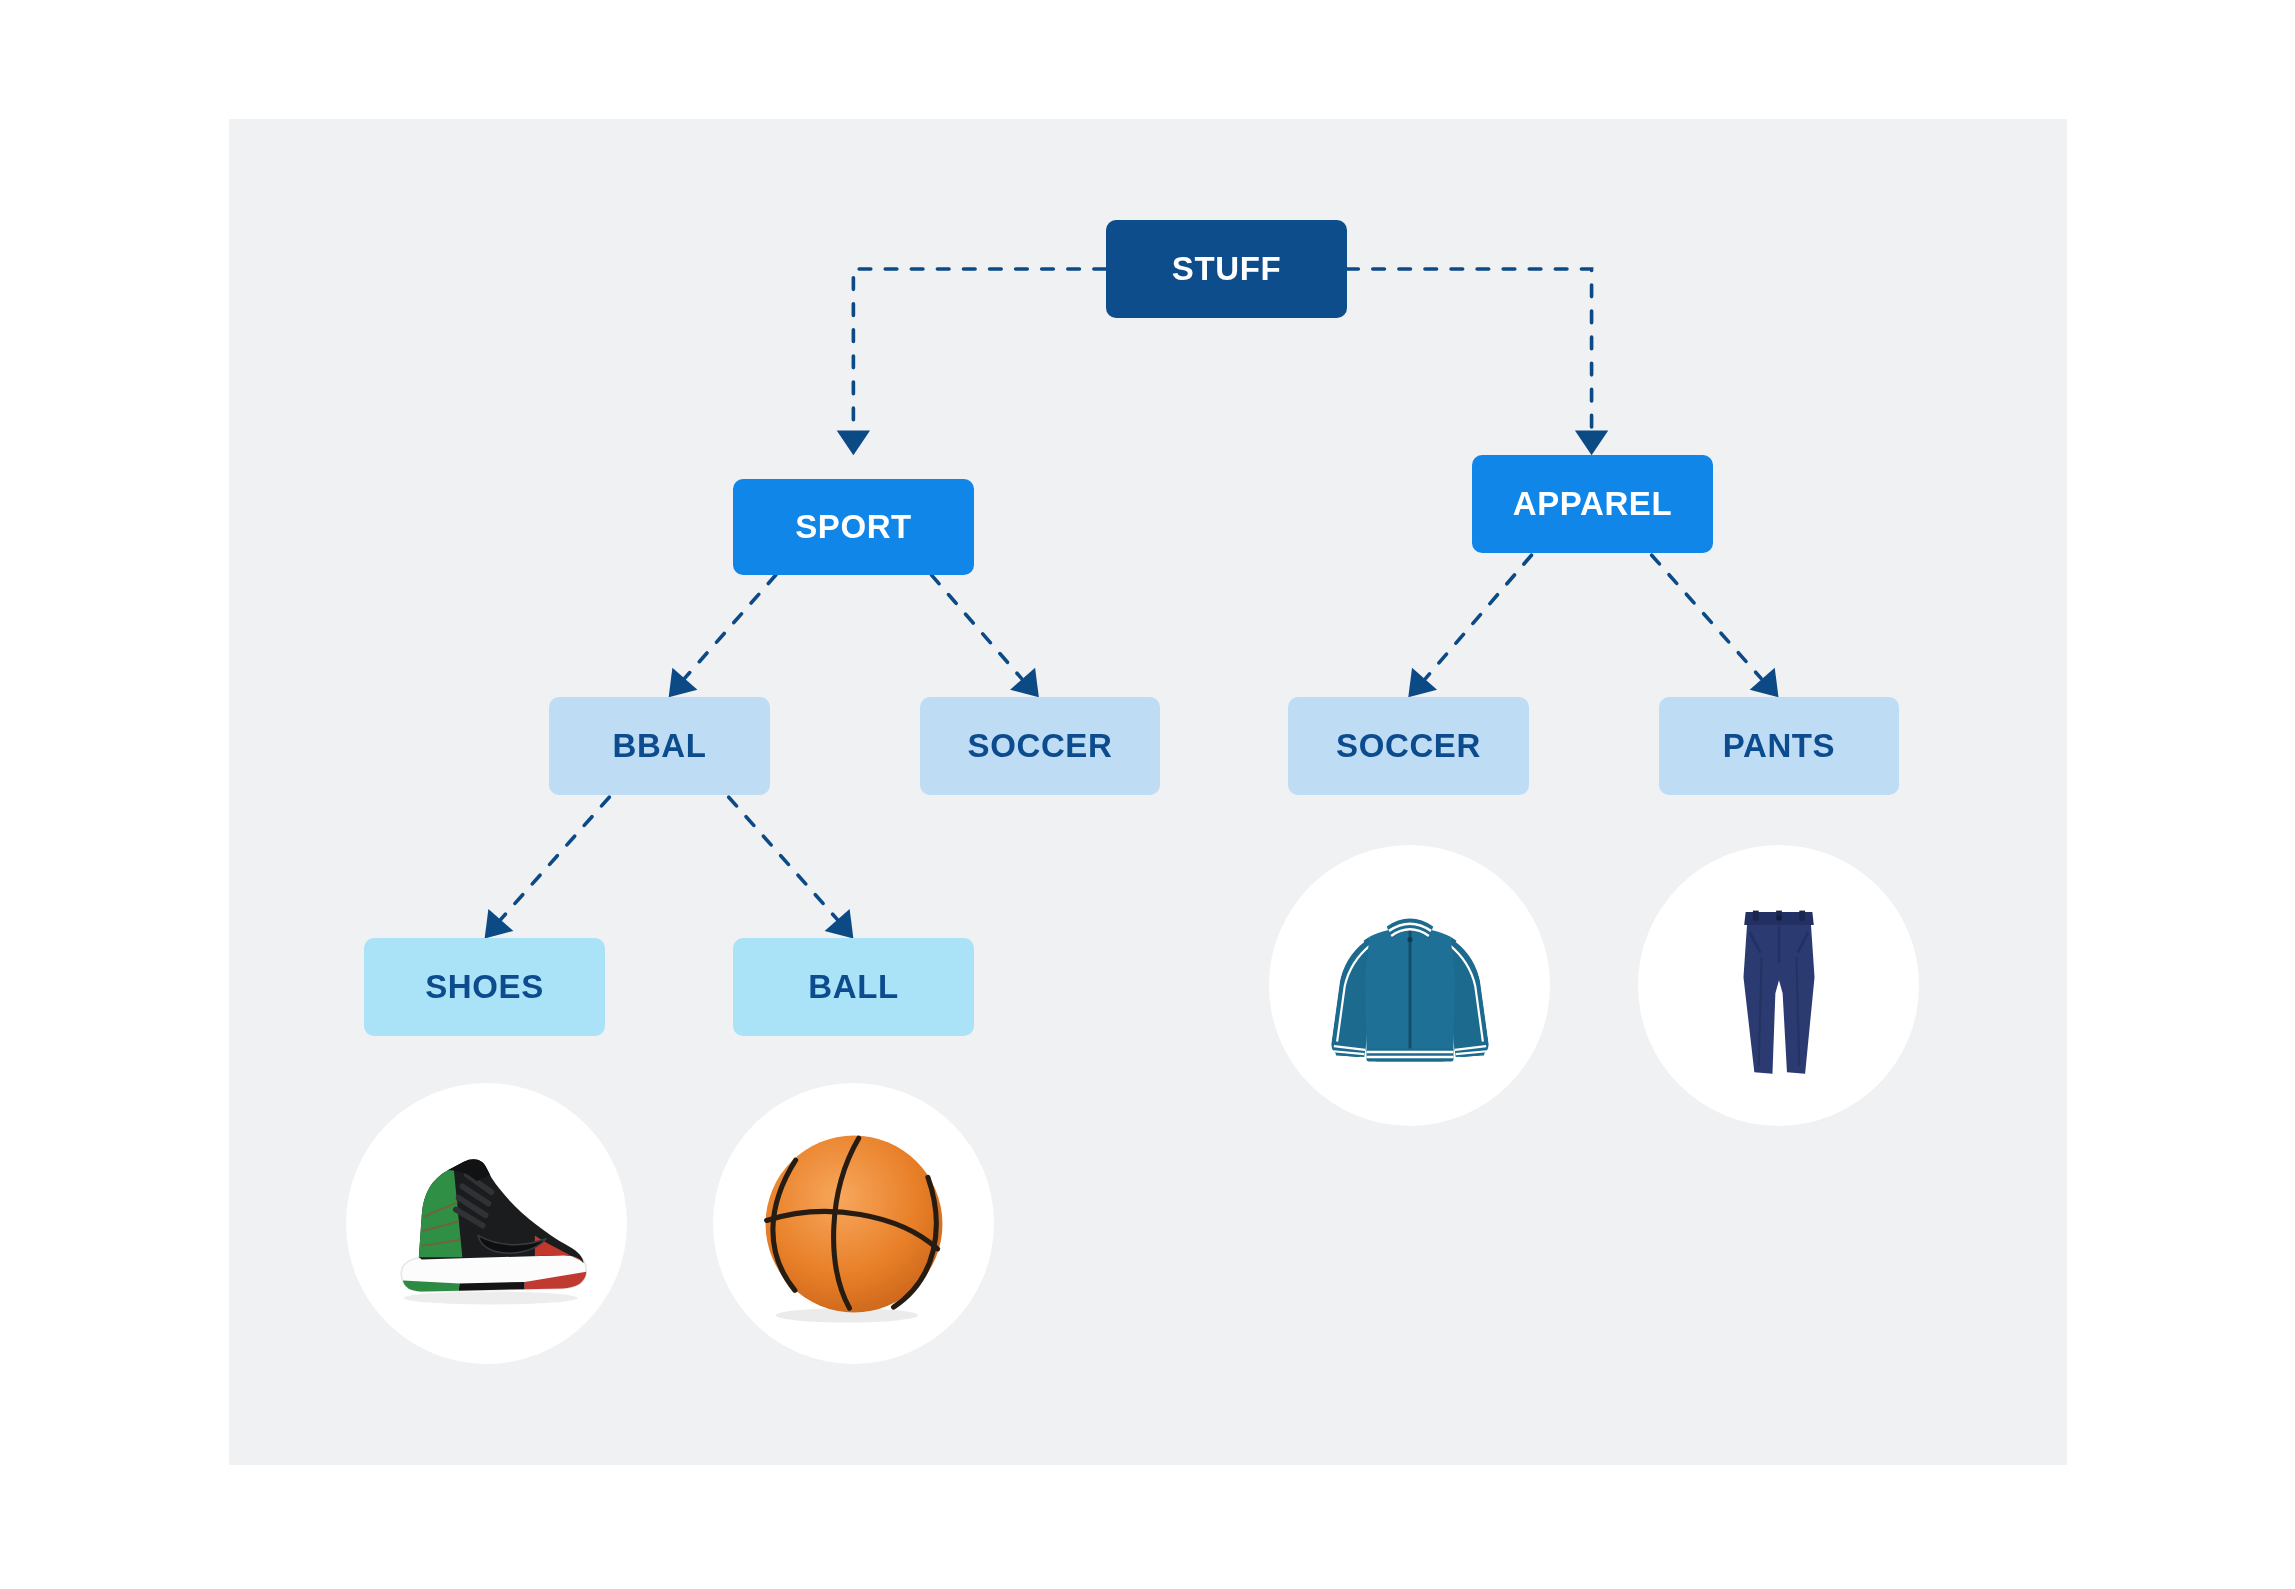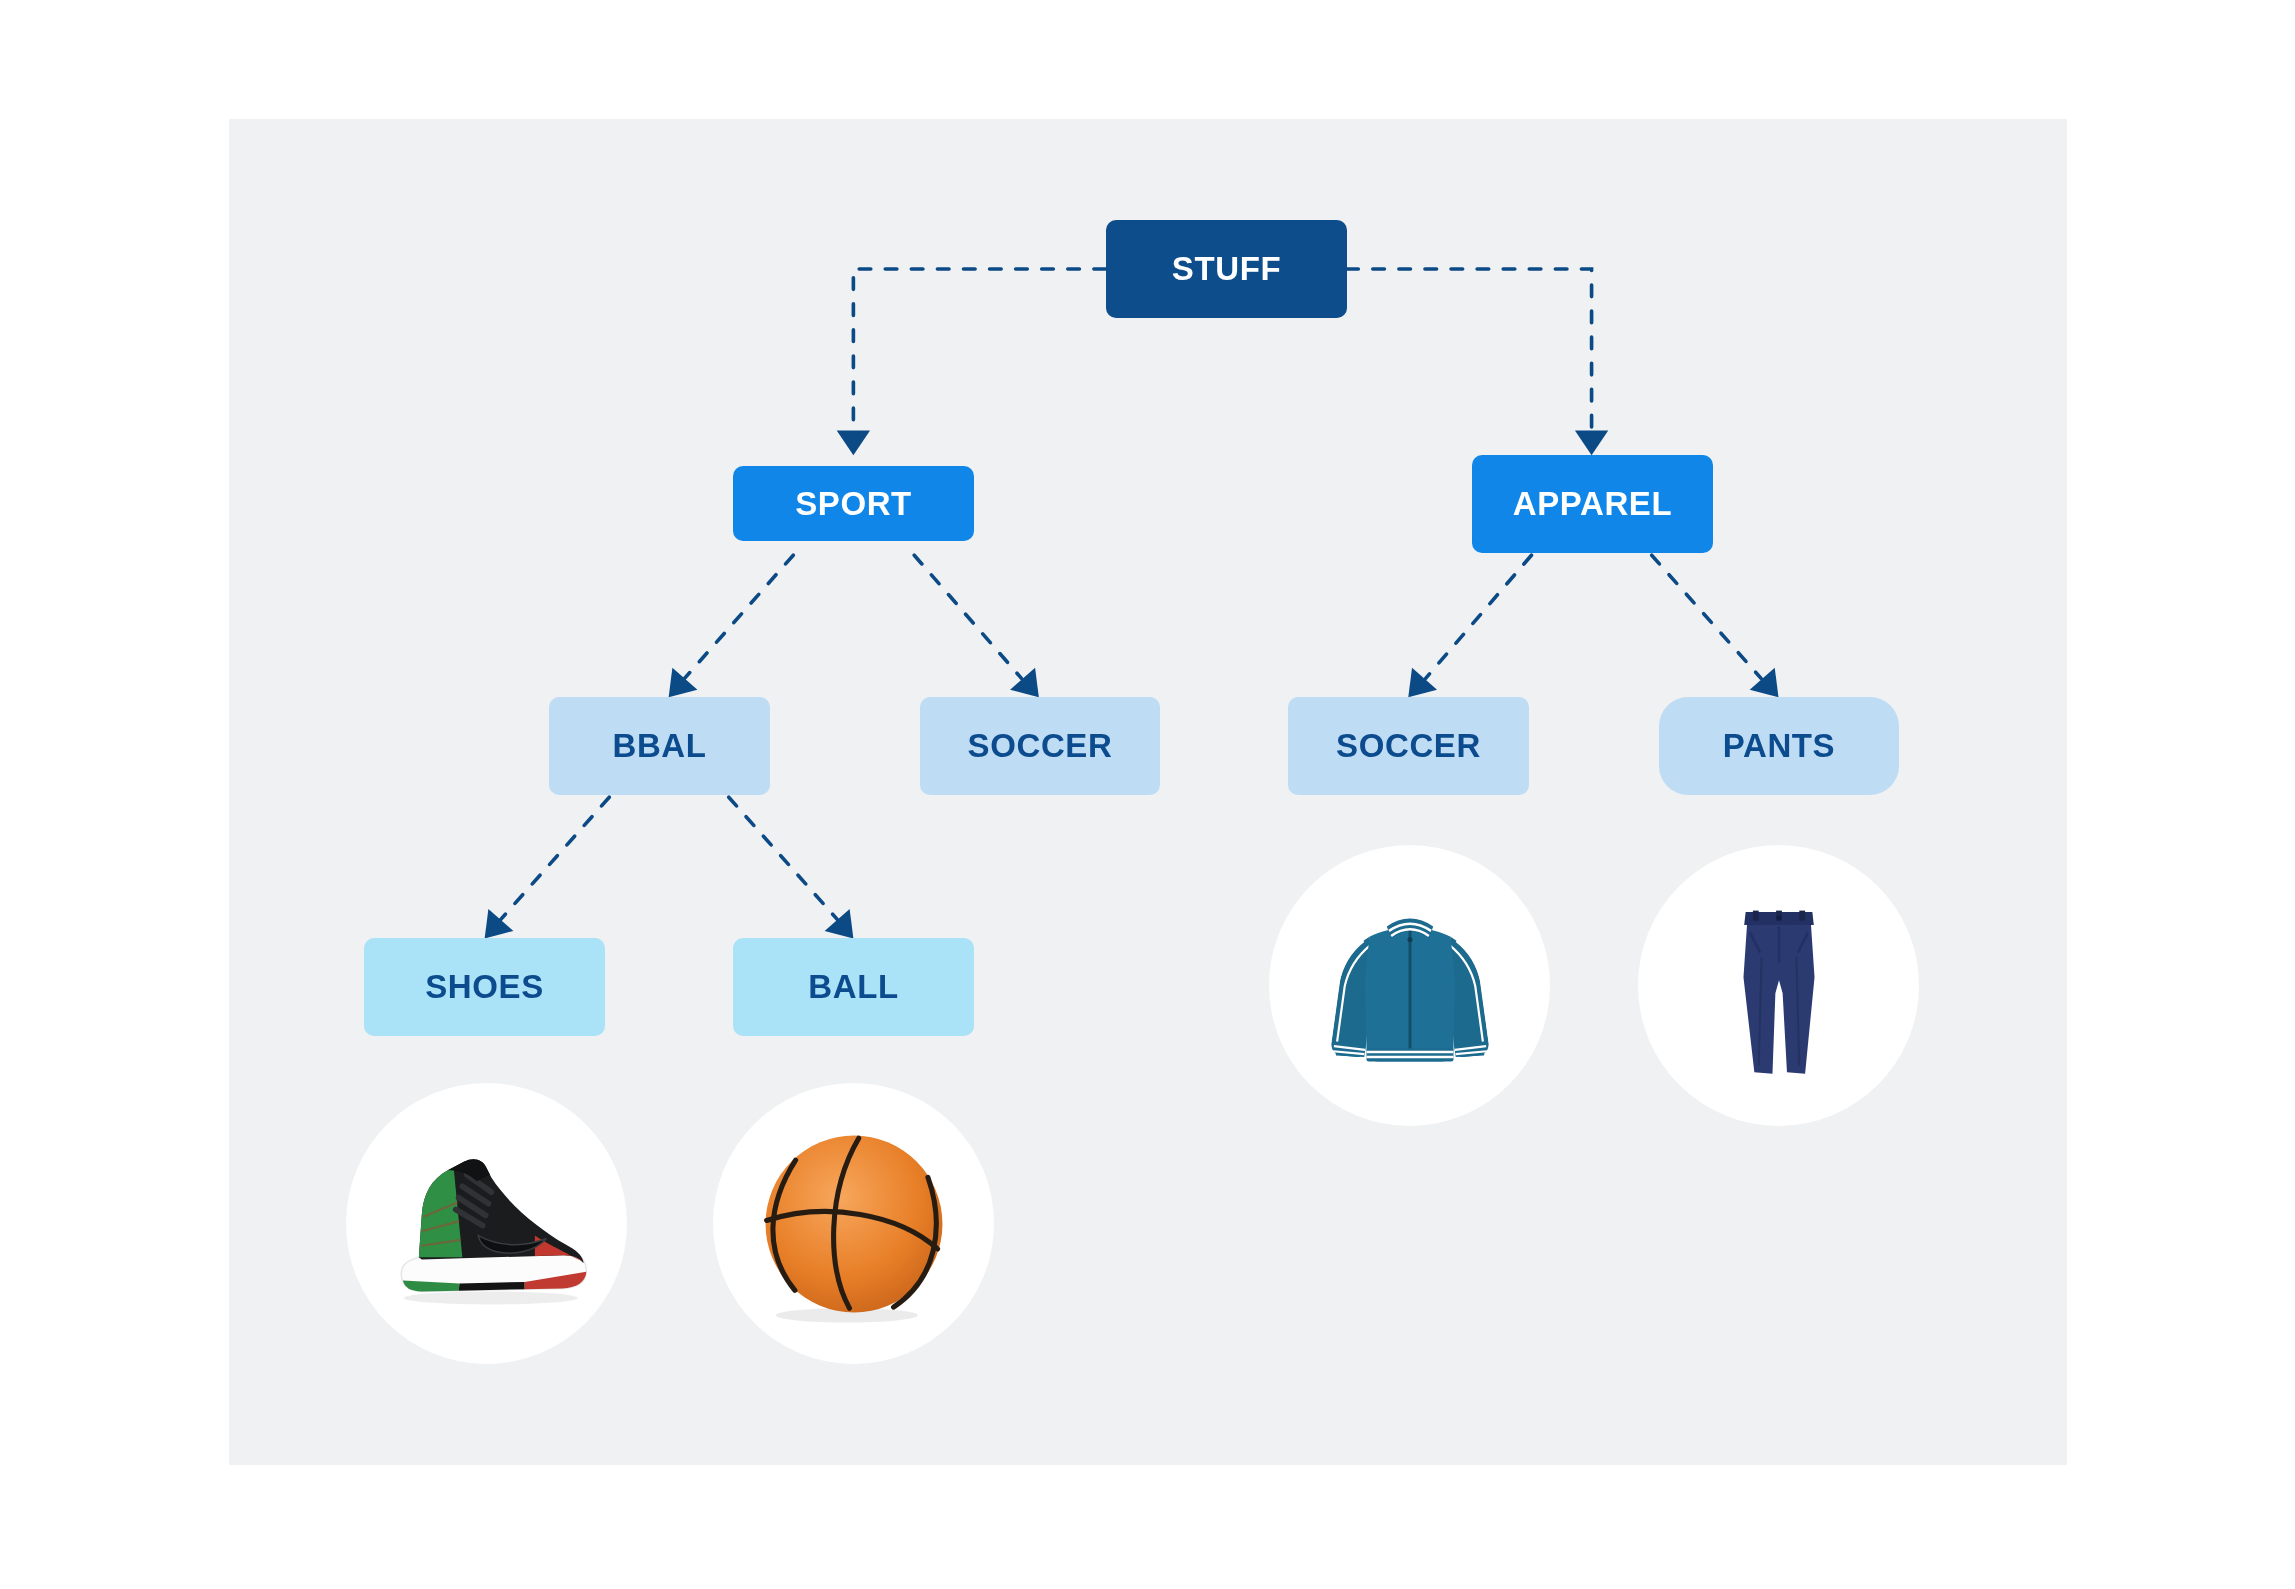--- a/index.html
+++ b/index.html
@@ -47,36 +47,36 @@
     <polygon class="arrow" points="0,0 -34,-23 -34,23" transform="translate(1434,962) rotate(48.7)"></polygon>
     <polygon class="arrow" points="0,0 -34,-23 -34,23" transform="translate(1944,962) rotate(131.3)"></polygon>
     <polygon class="arrow" points="0,0 -34,-23 -34,23" transform="translate(2455,962) rotate(48.7)"></polygon>
     <polygon class="arrow" points="0,0 -34,-23 -34,23" transform="translate(669,1295) rotate(131.3)"></polygon>
     <polygon class="arrow" points="0,0 -34,-23 -34,23" transform="translate(1178,1295) rotate(48.7)"></polygon>
   </svg>
 
   <div class="node root" style="left:1106px;top:220px;width:241px;height:98px;">
       <span>STUFF</span>
     </div>
-  <div class="node branch" style="left:733px;top:466px;width:241px;height:75px;">
+  <div class="node branch" style="left:733px;top:479px;width:241px;height:96px;">
       <span>SPORT</span>
     </div>
   <div class="node branch" style="left:1472px;top:455px;width:241px;height:98px;">
       <span>APPAREL</span>
     </div>
   <div class="node leaf" style="left:549px;top:697px;width:221px;height:98px;">
       <span>BBAL</span>
     </div>
   <div class="node leaf" style="left:920px;top:697px;width:240px;height:98px;">
       <span>SOCCER</span>
     </div>
   <div class="node leaf" style="left:1288px;top:697px;width:241px;height:98px;">
       <span>SOCCER</span>
     </div>
-  <div class="node leaf" style="left:1659px;top:697px;width:240px;height:98px;border-radius:29px;">
+  <div class="node leaf" style="left:1659px;top:697px;width:240px;height:98px;">
       <span>PANTS</span>
     </div>
   <div class="node subleaf" style="left:364px;top:938px;width:241px;height:98px;">
       <span>SHOES</span>
     </div>
   <div class="node subleaf" style="left:733px;top:938px;width:241px;height:98px;">
       <span>BALL</span>
     </div>
 
   <div class="photo-circle" style="left:346px;top:1083px;">

